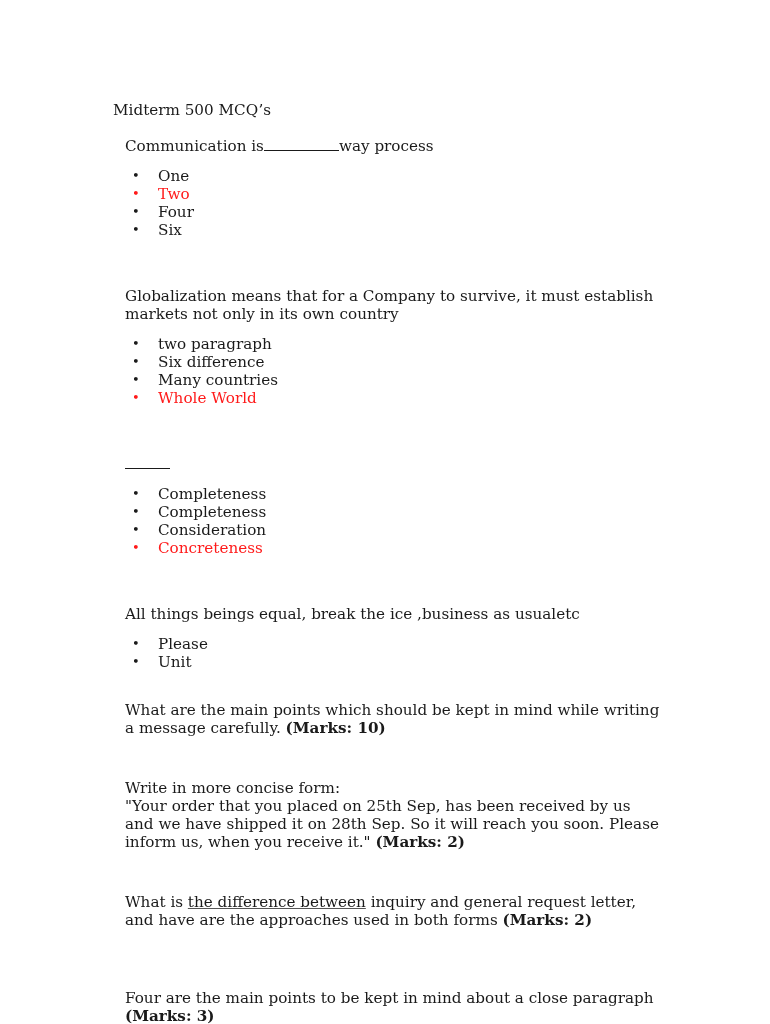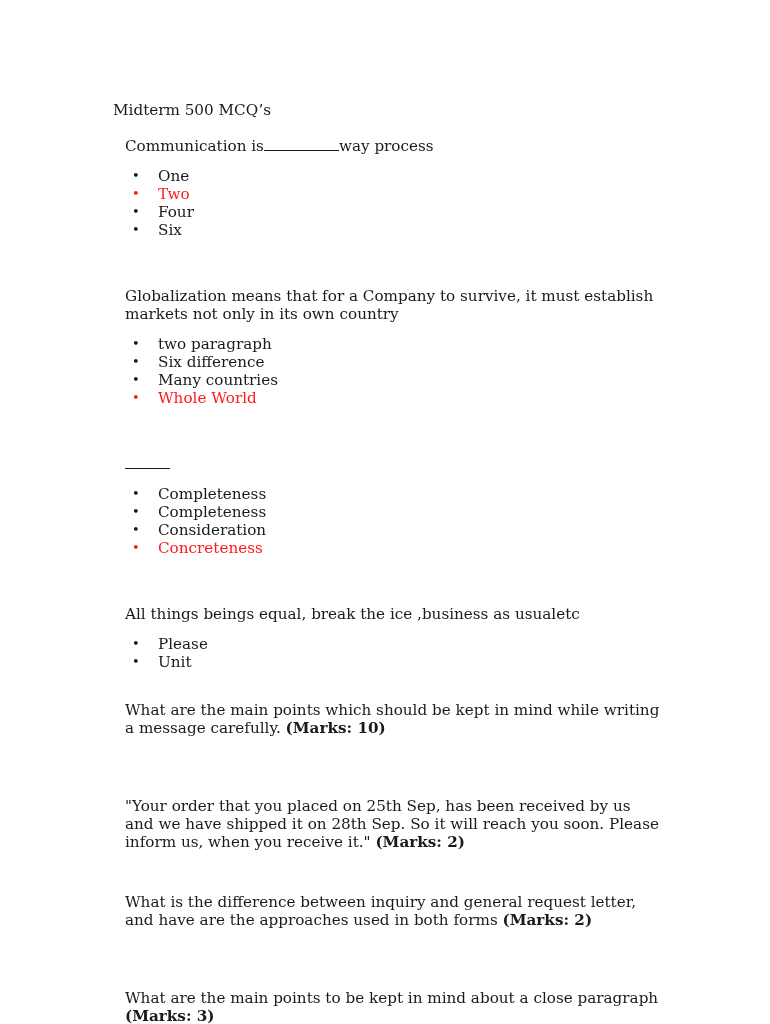--- a/index.html
+++ b/index.html
@@ -51,20 +51,21 @@
     .gap-md { height: 18px; }
     .blank {
       display: inline-block;
       border-bottom: 1px solid #1a1a1a;
       height: 13px;
       vertical-align: baseline;
     }
     .blank.long { width: 75px; }
     .blank.short { width: 45px; margin-left: 0; }
     .u {
+      text-decoration: underline;
       text-decoration-color: #555;
     }
     b { font-weight: bold; }
   </style>
 </head>
 <body>
 
 <div class="page">
 
   <p class="title">Midterm  500 MCQ’s</p>
@@ -104,32 +105,32 @@
     <li><span class="bullet">•</span><span>Please</span></li>
     <li><span class="bullet">•</span><span>Unit</span></li>
   </ul>
 
   <div class="gap-md"></div>
 
   <p class="question"><span>What are the main points which should be kept in mind while writing a message carefully.</span> <b>(Marks: 10)</b></p>
 
   <div class="gap-md"></div>
 
-  <p class="question"><br><span>"Your order that you placed on 25th Sep, has been received by us and we have shipped it on 28th Sep. So it will reach you soon. Please inform us, when you receive it."</span> <b>(Marks: 2)</b></p>
+  <p class="question"><span>Write in more concise form:</span><br><span>"Your order that you placed on 25th Sep, has been received by us and we have shipped it on 28th Sep. So it will reach you soon. Please inform us, when you receive it."</span> <b>(Marks: 2)</b></p>
 
   <div class="gap-md"></div>
 
   <p class="question"><span>What is </span><span class="u">the difference between</span><span> inquiry and general request letter, and have are the approaches used in both forms</span> <b>(Marks: 2)</b></p>
 
   <div class="gap-md"></div>
 
 
   <div class="gap-md"></div>
 
-  <p class="question"><span>What are the main points to be kept in mind about a close paragraph</span><br><b>(Marks: 3)</b></p>
+  <p class="question"><span>Four are the main points to be kept in mind about a close paragraph</span><br><b>(Marks: 3)</b></p>
 
   <div class="gap-md"></div>
 
   <p class="question">Editing is done on:</p>
   <ul class="options">
     <li><span class="bullet">•</span><span>final draft</span></li>
   </ul>
 
 </div>
 

